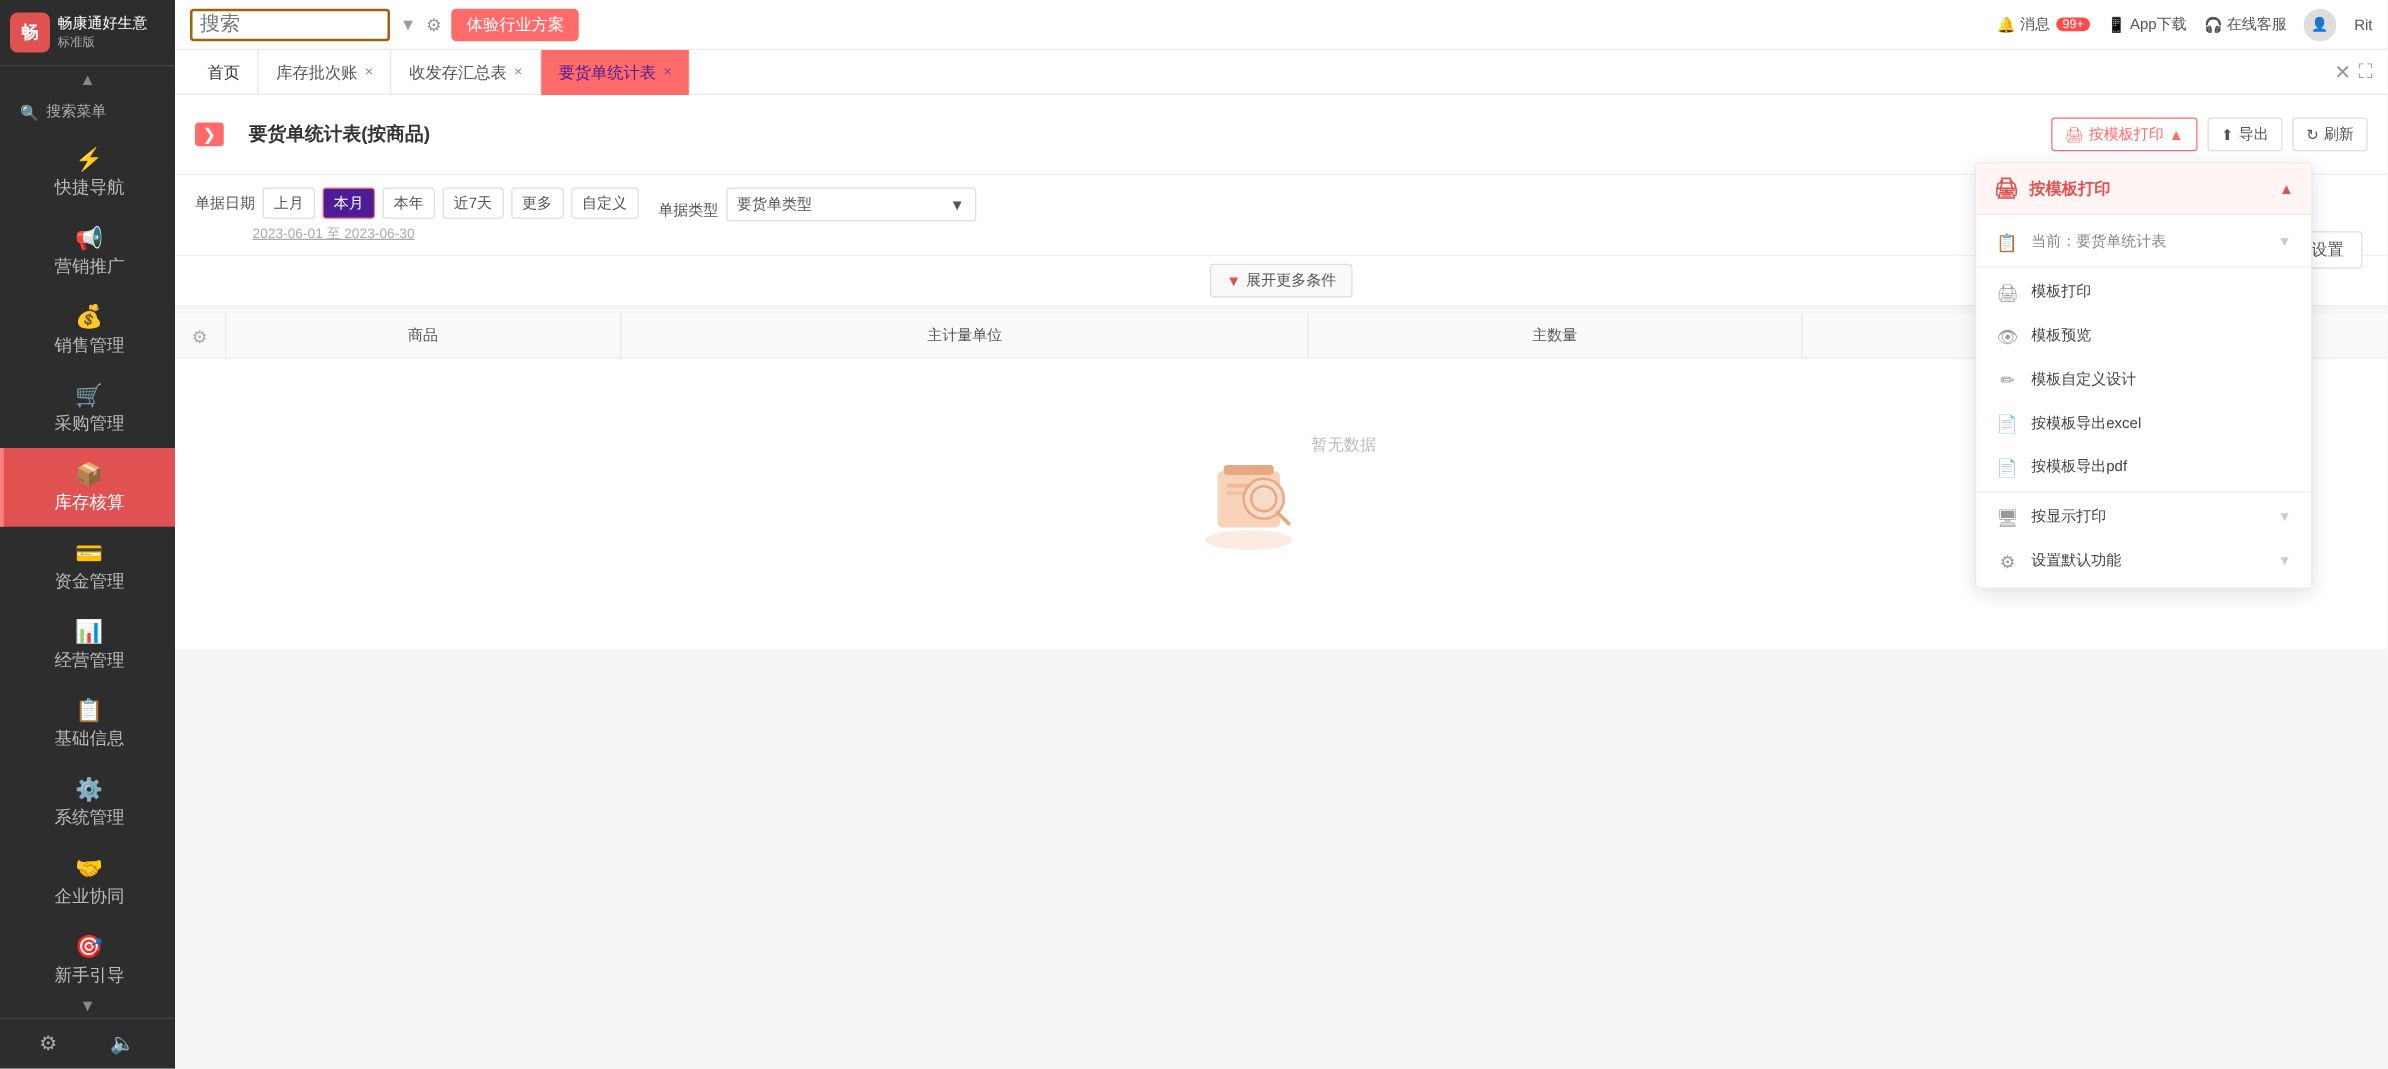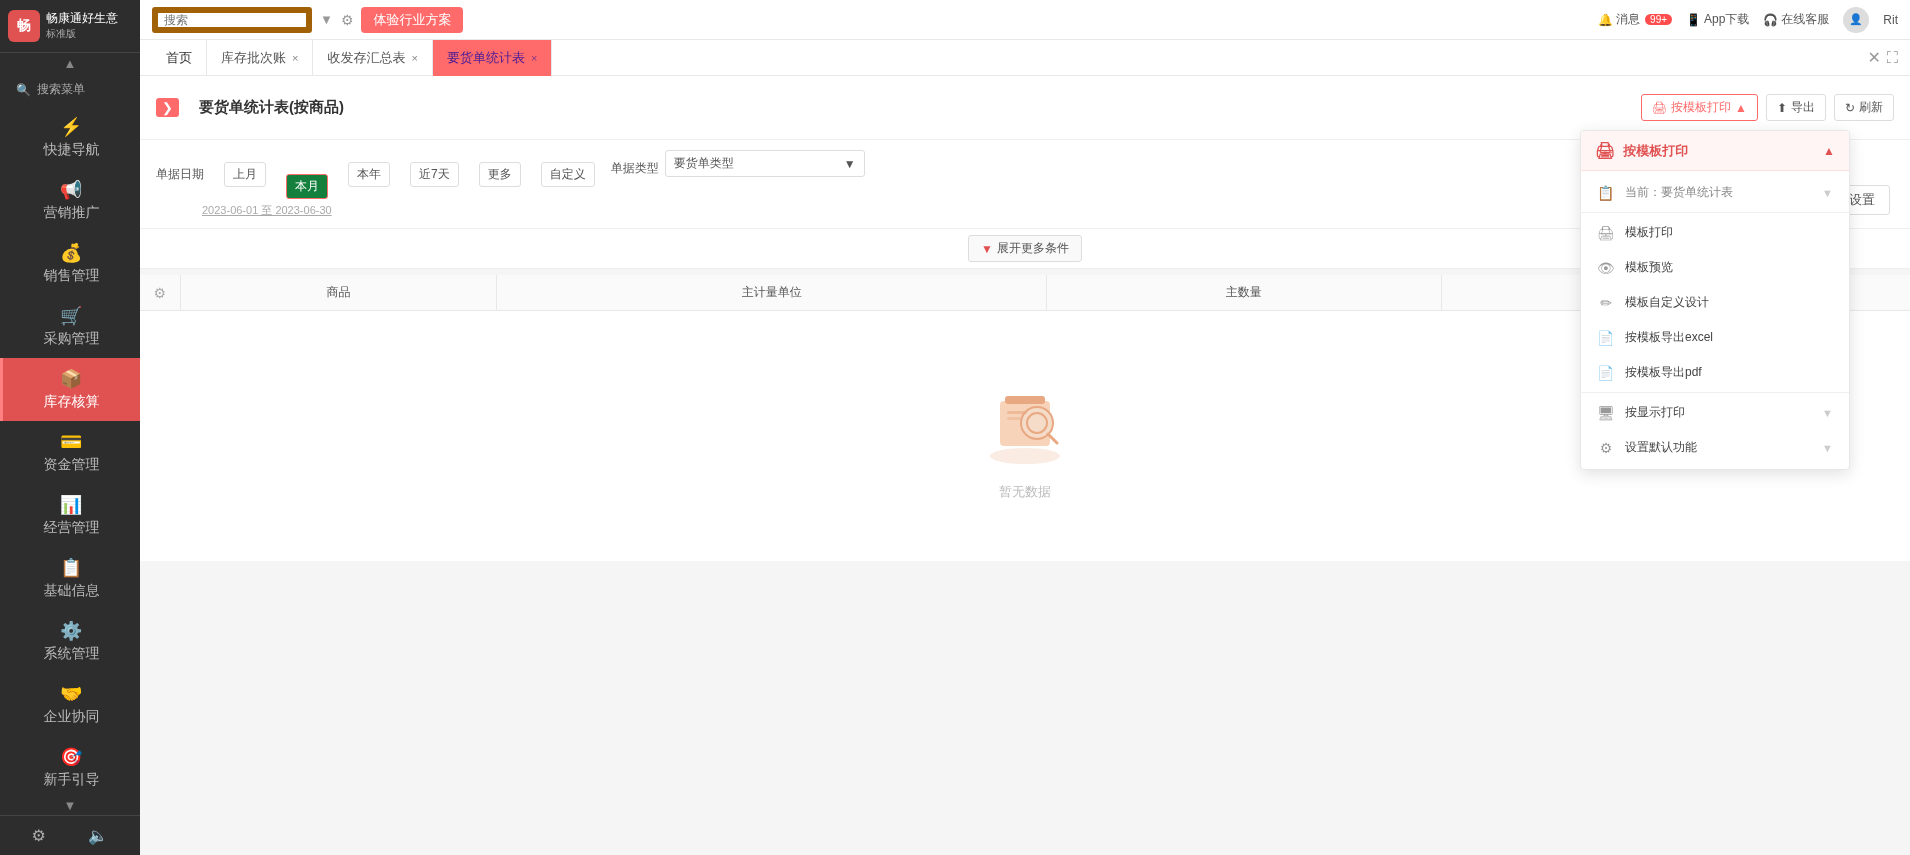--- a/index.html
+++ b/index.html
@@ -69,22 +69,22 @@
     
     .topbar {
       background: #fff;
       height: 40px;
       display: flex; align-items: center;
       padding: 0 12px;
       border-bottom: 1px solid #e8e8e8;
       gap: 8px;
     }
     .topbar-input {
-      width: 160px; height: 26px; border: 6px solid #a16207; border-radius: 3px;
-      padding: 0 6px; font-size: 12px; color: #999;
+      width: 160px; height: 26px; border: 2px solid #a16207; border-radius: 3px;
+      padding: 0 6px; font-size: 16px; color: #999;
     }
     .topbar-arrow { color: #999; cursor: pointer; }
     .topbar-gear { color: #999; cursor: pointer; font-size: 14px; }
     .topbar-btn {
       background: #ff6b6b; color: #fff; border: none; border-radius: 4px;
       padding: 4px 12px; font-size: 13px; cursor: pointer;
     }
     .topbar-right {
       margin-left: auto; display: flex; align-items: center; gap: 14px;
     }
@@ -119,21 +119,21 @@
     .tabbar-right { margin-left: auto; display: flex; gap: 6px; }
     .tabbar-icon-btn { background: none; border: none; cursor: pointer; font-size: 16px; color: #999; }
 
     
     .content { flex: 1; overflow-y: auto; padding: 0; background: #f5f5f5; position: relative; }
     .page-title { font-size: 17px; font-weight: bold; color: #333; margin-bottom: 10px; }
     .date-btn {
       padding: 3px 8px; border: 1px solid #ddd; border-radius: 3px;
       font-size: 12px; cursor: pointer; background: #fff; color: #555;
     }
-    .date-btn.active { background: #15803d; color: #fff; border-color: #ff6b6b; margin-top: 24px; }
+    .date-btn.active { background: #4c1d95; color: #fff; border-color: #ff6b6b; }
     .filter-type-select {
       border: 1px solid #ddd; border-radius: 3px; padding: 4px 8px;
       font-size: 12px; color: #555; width: 200px; cursor: pointer;
       display: flex; align-items: center; justify-content: space-between;
     }
     .expand-btn {
       background: #f9f9f9; border: 1px solid #ddd; border-radius: 3px;
       padding: 4px 12px; font-size: 12px; color: #555; cursor: pointer;
       display: flex; align-items: center; gap: 4px;
     }
@@ -155,21 +155,21 @@
       color: #555;
       border-bottom: 1px solid #e8e8e8;
       border-right: 1px solid #e8e8e8;
       font-weight: normal;
     }
     .data-table th:last-child { border-right: none; }
     .settings-icon { color: #aaa; font-size: 14px; cursor: pointer; }
 
     
     .empty-state {
-      display: flex; flex-direction: column; align-items: center;
+      display: flex; flex-direction: row; 
       justify-content: center; padding: 60px 0;
       background: #fff;
     }
     .empty-icon {
       width: 100px; height: 100px;
       margin-bottom: 12px;
     }
     .empty-text { color: #bbb; font-size: 13px; }
     .dropdown-menu {
       position: absolute;
@@ -354,21 +354,21 @@
         </button>
         <button class="toolbar-btn" style="display:flex;align-items:center;gap:4px;">
           <span>↻</span>
           <span>刷新</span>
         </button>
       </div>
     </div>
 
     <div style="background:#fff; padding:10px 16px; display:flex; align-items:flex-start; gap:16px; border-bottom:1px solid #eee; flex-wrap:wrap;">
       <div style="display:flex; flex-direction:column; gap:4px;">
-        <div style="display:flex; align-items:center; gap:20px;">
+        <div style="display:flex; align-items:center; gap:6px;">
           <span style="color:#555; font-size:12px;">单据日期</span>
           <button class="date-btn">上月</button>
           <button class="date-btn active">本月</button>
           <button class="date-btn">本年</button>
           <button class="date-btn">近7天</button>
           <button class="date-btn">更多</button>
           <button class="date-btn">自定义</button>
         </div>
         <div style="font-size:11px; color:#aaa; margin-left:46px;text-decoration:underline;">2023-06-01 至 2023-06-30</div>
       </div>

